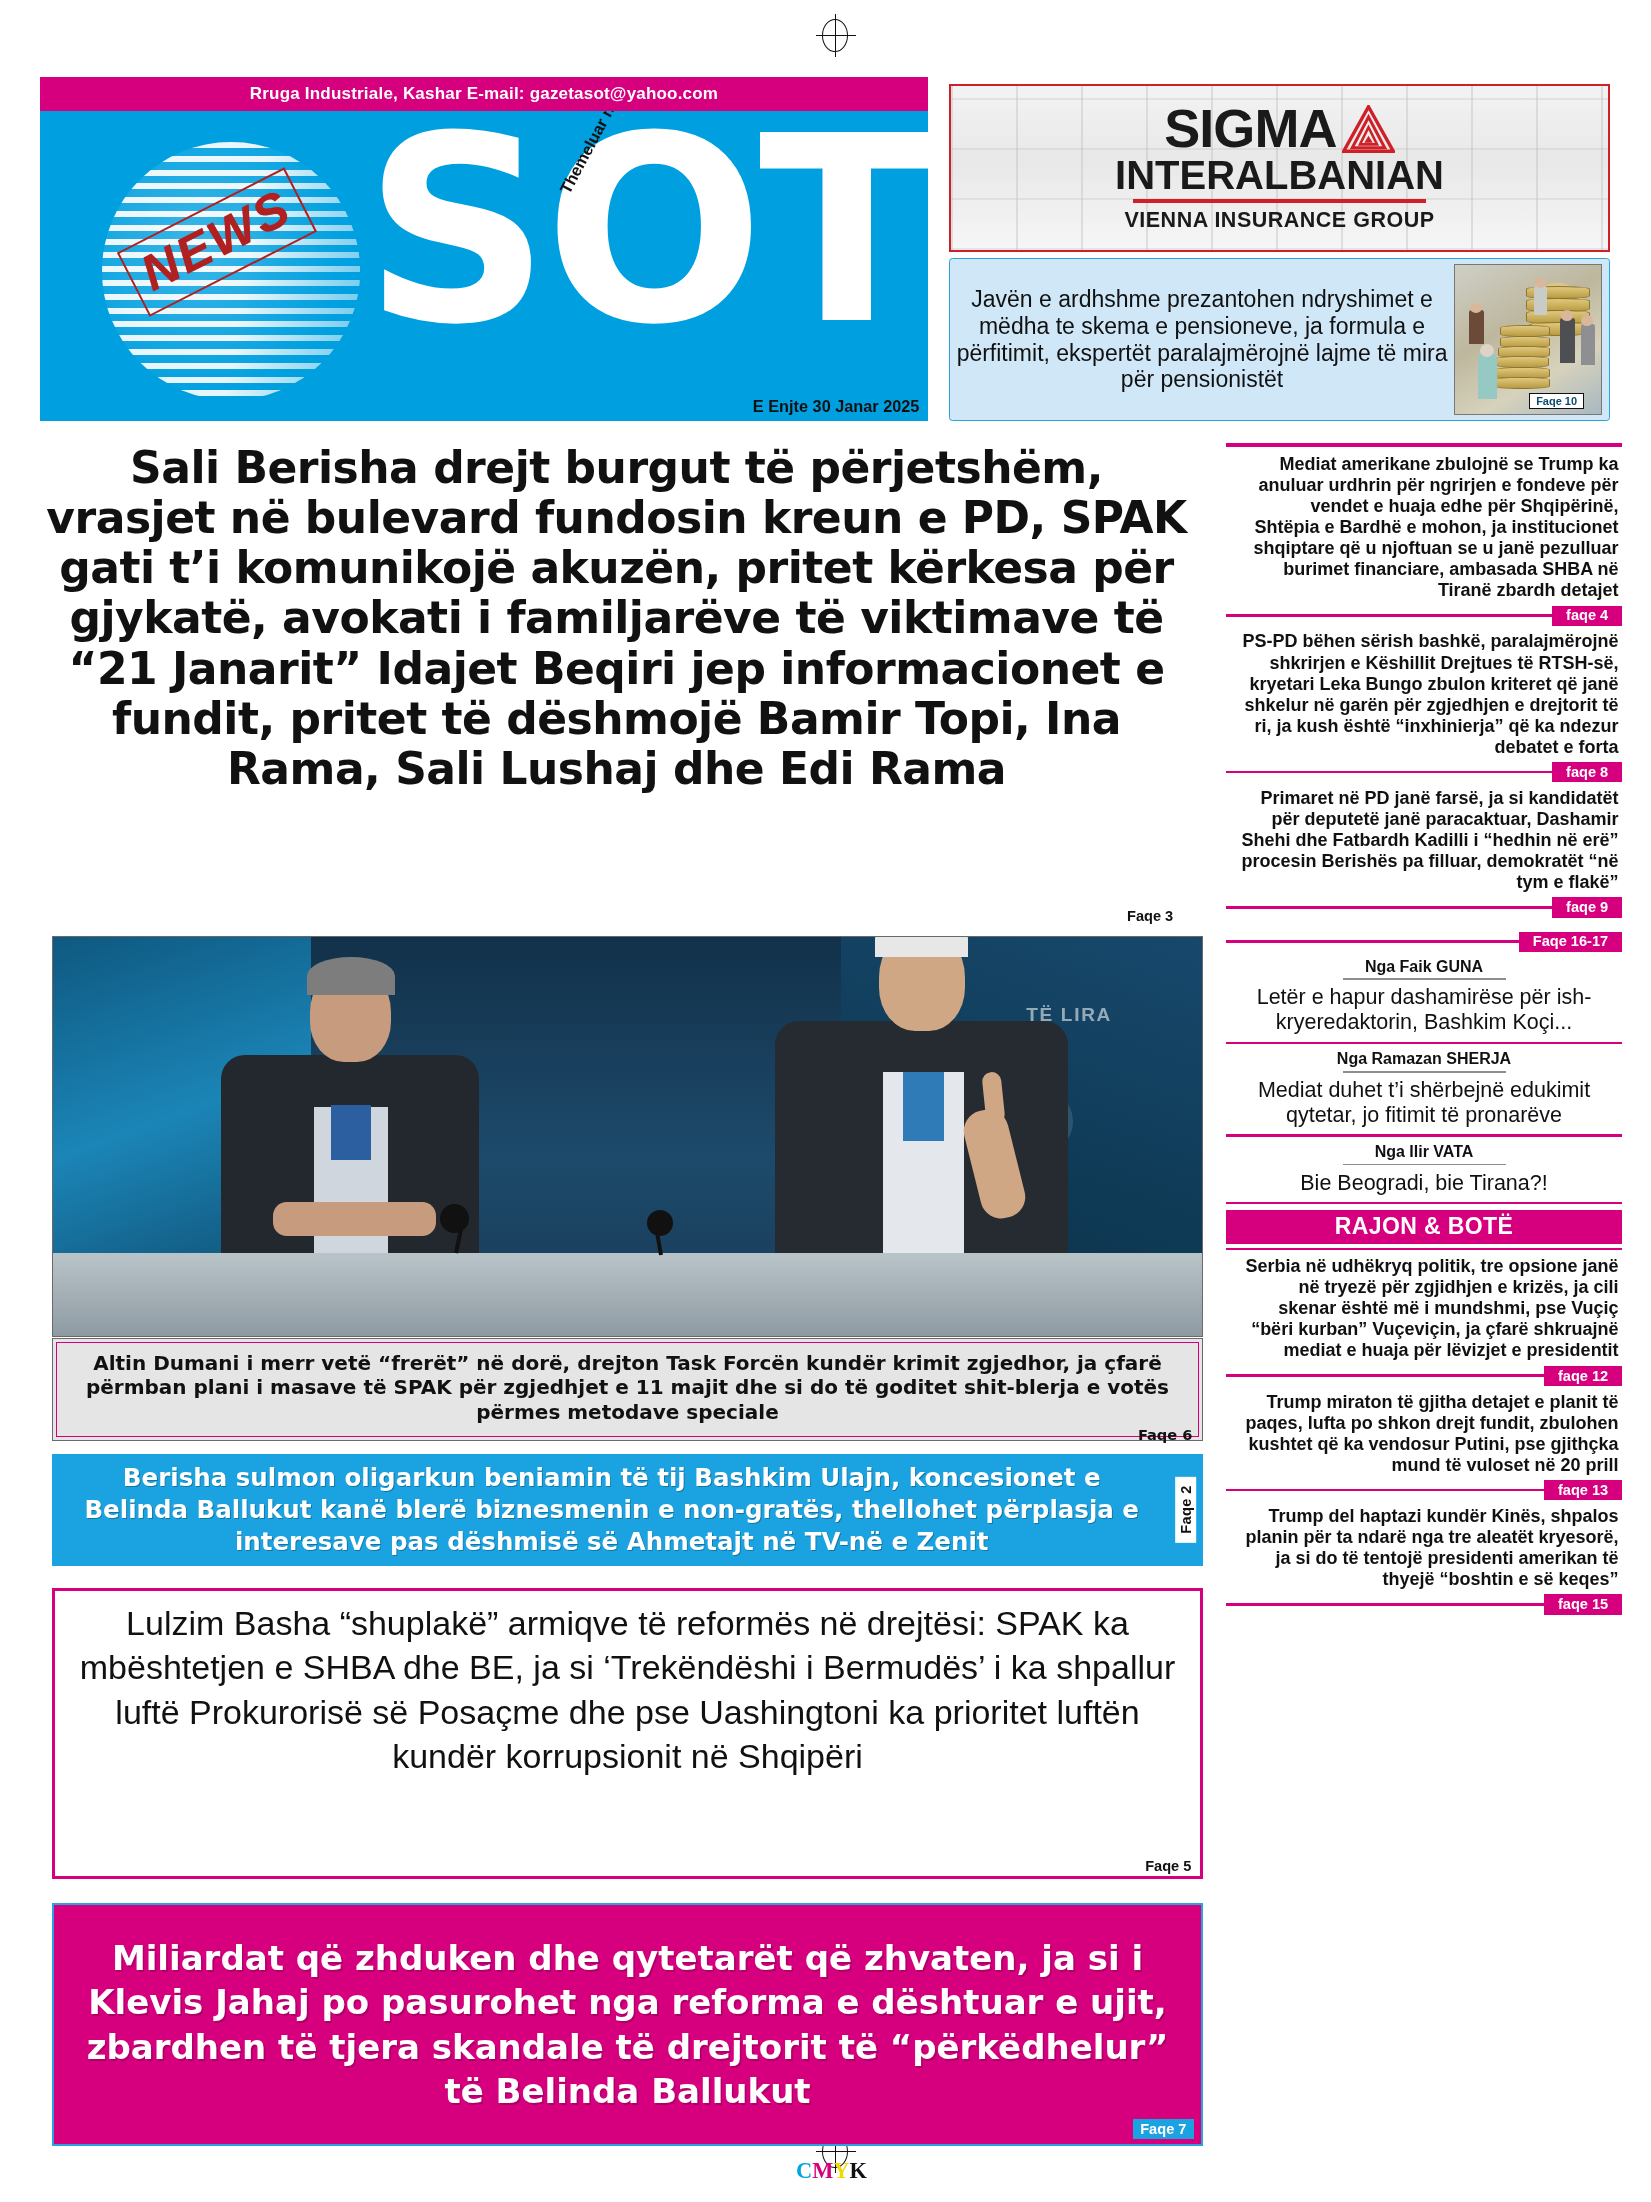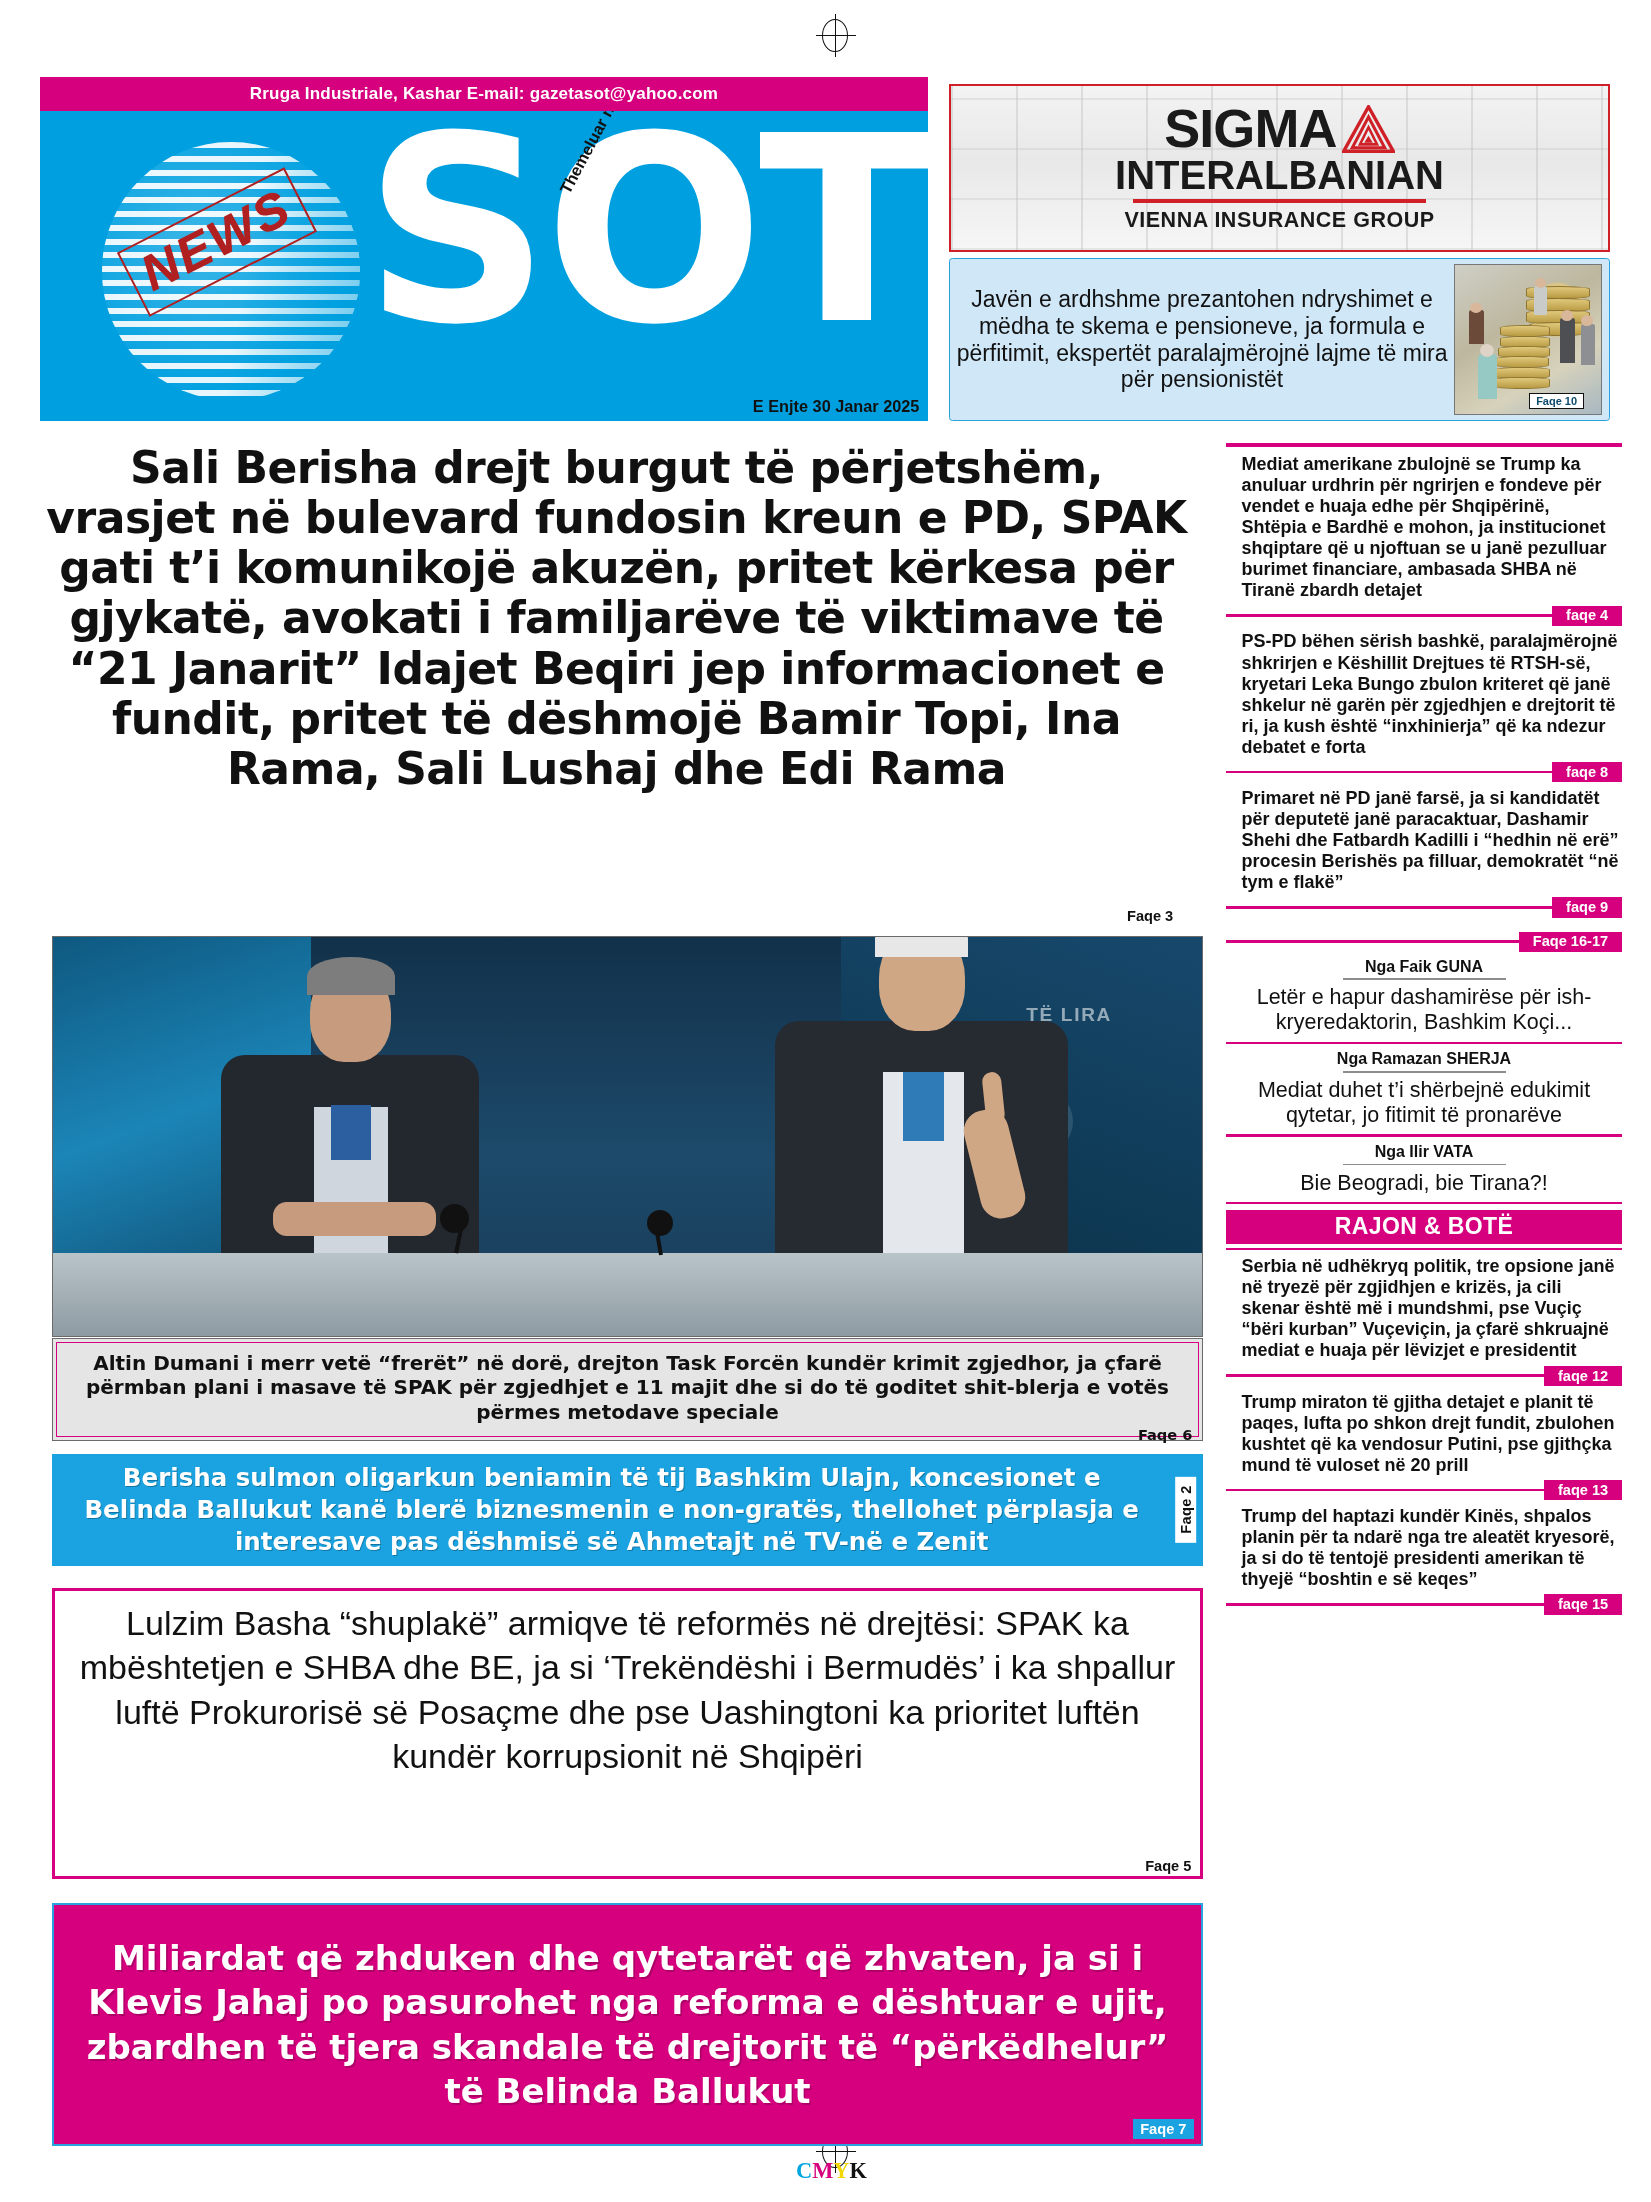--- a/index.html
+++ b/index.html
@@ -213,21 +213,21 @@
   }
   .mb-faqe {
     position:absolute; right:6.9px; bottom:5.2px; background:#1aa3e0; color:#fff;
     font-size:14.6px; font-weight:bold; padding:1.7px 7.7px;
   }
 
   
   .right-col { position:absolute; left:1226px; top:443px; width:396px; }
   .rc-item { margin-bottom:0; }
   .rc-headline {
-    text-align:left; font-weight:bold; color:#111;
+    text-align:right; font-weight:bold; color:#111;
     font-size:18px; line-height:1.17; padding:3.4px 3.4px 1.7px 3.4px;
     font-family:"Liberation Sans", sans-serif;
     margin-left:12px;
   }
   .rc-pagebar { height:22.4px; position:relative; margin-top:2.6px; }
   .rc-pagebar .line { position:absolute; left:0; right:0; top:8.6px; height:2.6px; background:#d6007f; }
   .rc-pagebar .tag {
     position:absolute; right:0; top:0; background:#d6007f; color:#fff;
     font-size:14.6px; font-weight:bold; padding:1.7px 13.8px 2.6px 13.8px;
   }

